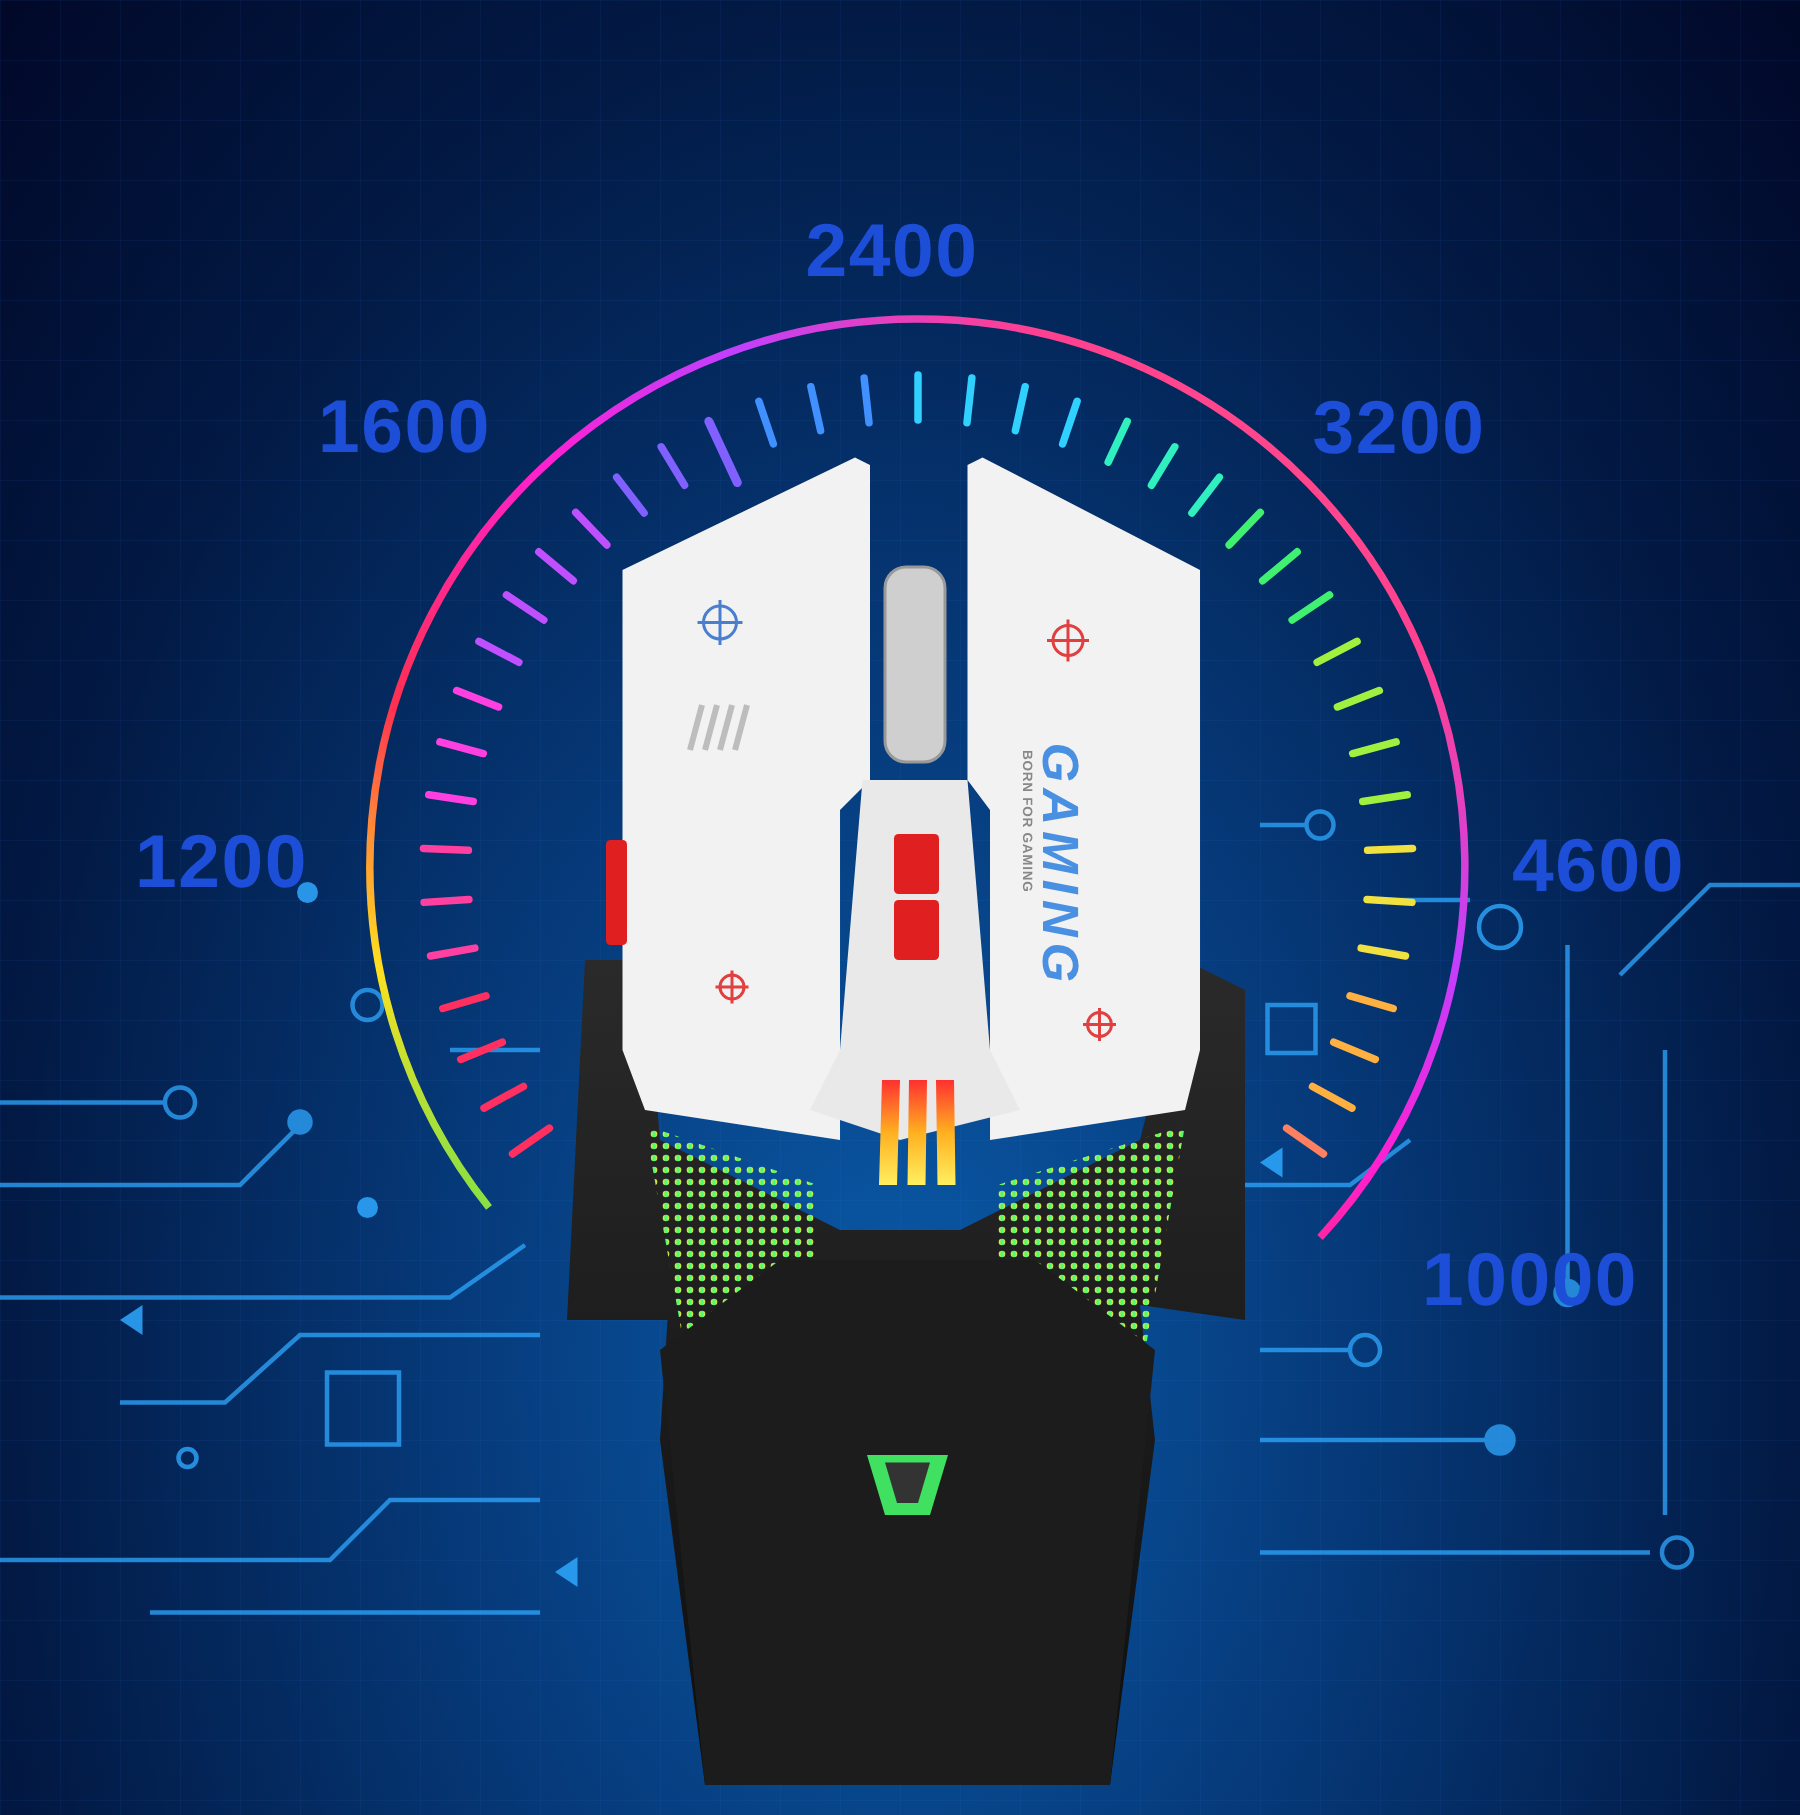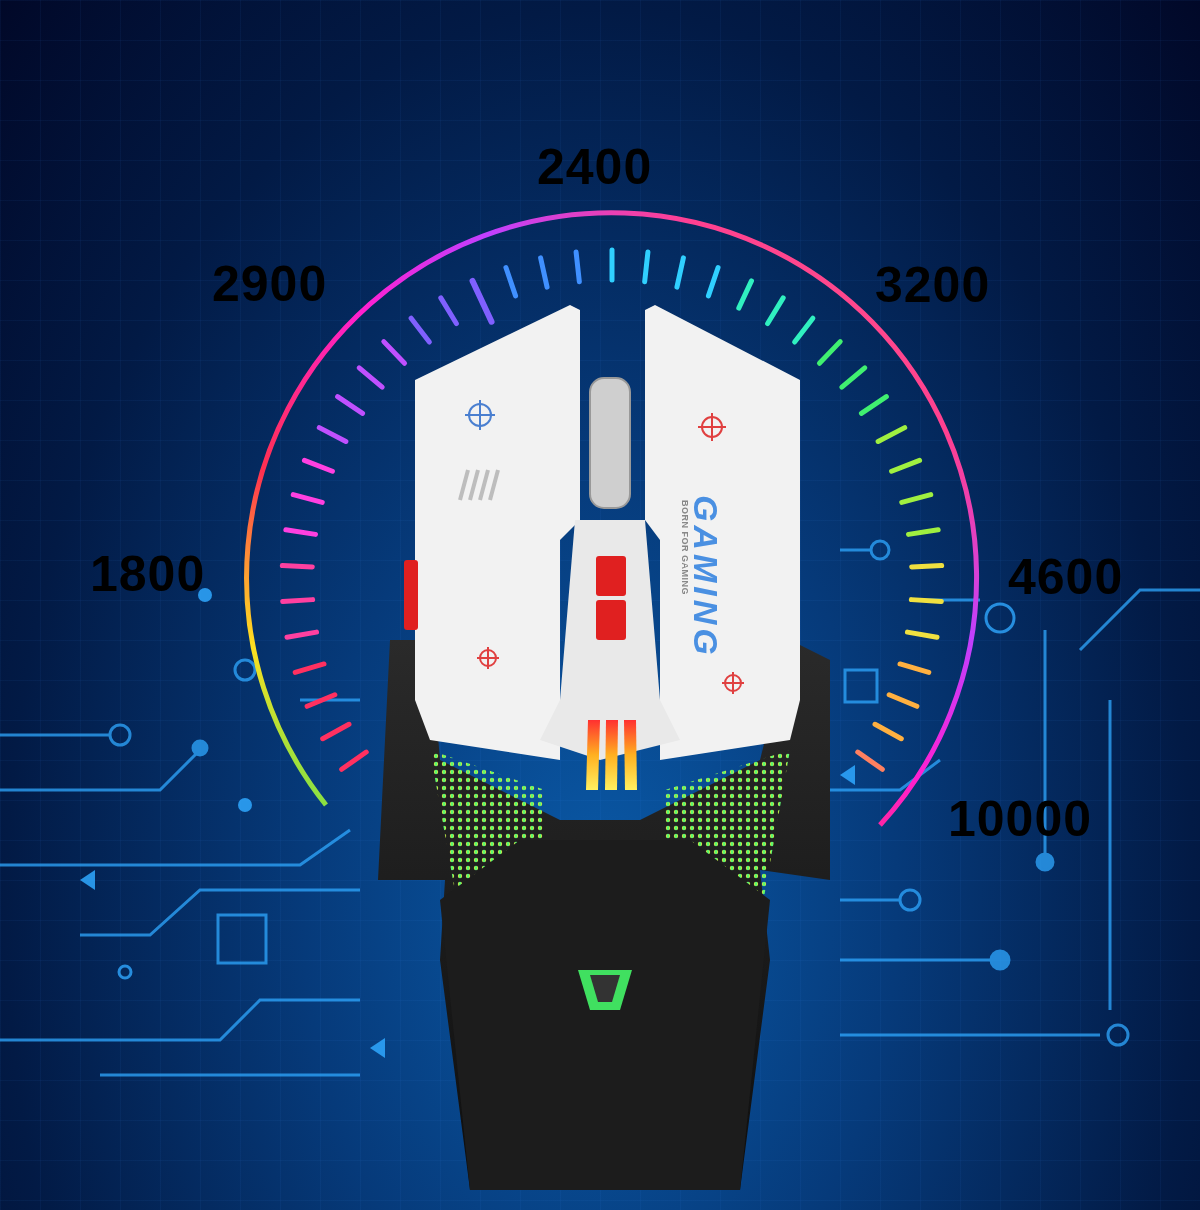--- a/index.html
+++ b/index.html
@@ -3,21 +3,21 @@
 <meta charset="utf-8">
 <style>
   html,body{margin:0;padding:0;}
   body{width:1200px;height:1210px;overflow:hidden;position:relative;font-family:"Liberation Sans",sans-serif;
     background:radial-gradient(ellipse at 50% 75%, #0a5aa8 0%, #063a7a 35%, #021a45 70%, #010828 100%);}
   .grid{position:absolute;inset:0;background-image:
     linear-gradient(rgba(60,150,255,0.06) 1px, transparent 1px),
     linear-gradient(90deg, rgba(60,150,255,0.06) 1px, transparent 1px);
     background-size:40px 40px;}
   .circuit{position:absolute;inset:0;}
-  .label{position:absolute;color:#000000;font-weight:bold;font-size:50px;letter-spacing:1px;}
+  .label{position:absolute;color:#1d4ed8;font-weight:bold;font-size:50px;letter-spacing:1px;}
   .gauge{position:absolute;left:0;top:0;}
   .mouse{position:absolute;left:360px;top:300px;width:480px;height:910px;}
 </style>
 </head>
 <body>
 
 <div class="grid"></div>
 
 <svg class="circuit" width="1200" height="1210" viewBox="0 0 1200 1210">
   <g stroke="#2fa8ff" stroke-width="3" fill="none" opacity="0.75">
@@ -112,26 +112,26 @@
       <line x1="911.7144664745574" y1="566.9141837903992" x2="941.6859131220131" y2="565.6056021694391" stroke="#f0e040" stroke-width="5" stroke-linecap="round"></line>
       <line x1="911.357676971581" y1="599.6209387690429" x2="941.2934446687391" y2="601.5830326459472" stroke="#f0e040" stroke-width="5" stroke-linecap="round"></line>
       <line x1="907.4423259036623" y1="632.0944533000791" x2="936.9865584940287" y2="637.303898630087" stroke="#f0e040" stroke-width="5" stroke-linecap="round"></line>
       <line x1="900.0149563157786" y1="663.9487042092976" x2="928.8164519473564" y2="672.3435746302274" stroke="#ffb040" stroke-width="5" stroke-linecap="round"></line>
       <line x1="889.1638597533861" y1="694.8050297095269" x2="916.8802457287246" y2="706.2855326804796" stroke="#ffb040" stroke-width="5" stroke-linecap="round"></line>
       <line x1="875.0180267122523" y1="724.2966306758162" x2="901.3198293834776" y2="738.726293743398" stroke="#ffb040" stroke-width="5" stroke-linecap="round"></line>
       <line x1="857.7456132866976" y1="752.0729309053138" x2="882.3201746153673" y2="769.2802239958452" stroke="#ff8060" stroke-width="5" stroke-linecap="round"></line>
     </g>
 </svg>
 
-<div class="label" style="left:90px;top:545px;">1800</div>
-<div class="label" style="left:212px;top:255px;">2900</div>
+<div class="label" style="left:90px;top:545px;">1200</div>
+<div class="label" style="left:212px;top:255px;">1600</div>
 <div class="label" style="left:537px;top:138px;">2400</div>
 <div class="label" style="left:875px;top:256px;">3200</div>
 <div class="label" style="left:1008px;top:548px;">4600</div>
-<div class="label" style="left:948px;top:790px;text-align:center;">10000</div>
+<div class="label" style="left:948px;top:824px;text-align:center;">10000</div>
 
 <svg class="mouse" viewBox="360 300 480 910" width="480" height="910">
   <defs>
     <linearGradient id="blk" x1="0" y1="0" x2="0" y2="1">
       <stop offset="0" stop-color="#2a2a2a"></stop>
         <stop offset="1" stop-color="#0e0e0e"></stop>
     </linearGradient>
     <linearGradient id="rgb" x1="0" y1="0" x2="1" y2="0">
       <stop offset="0" stop-color="#ffe030"></stop>
         <stop offset="0.5" stop-color="#30ff80"></stop>

